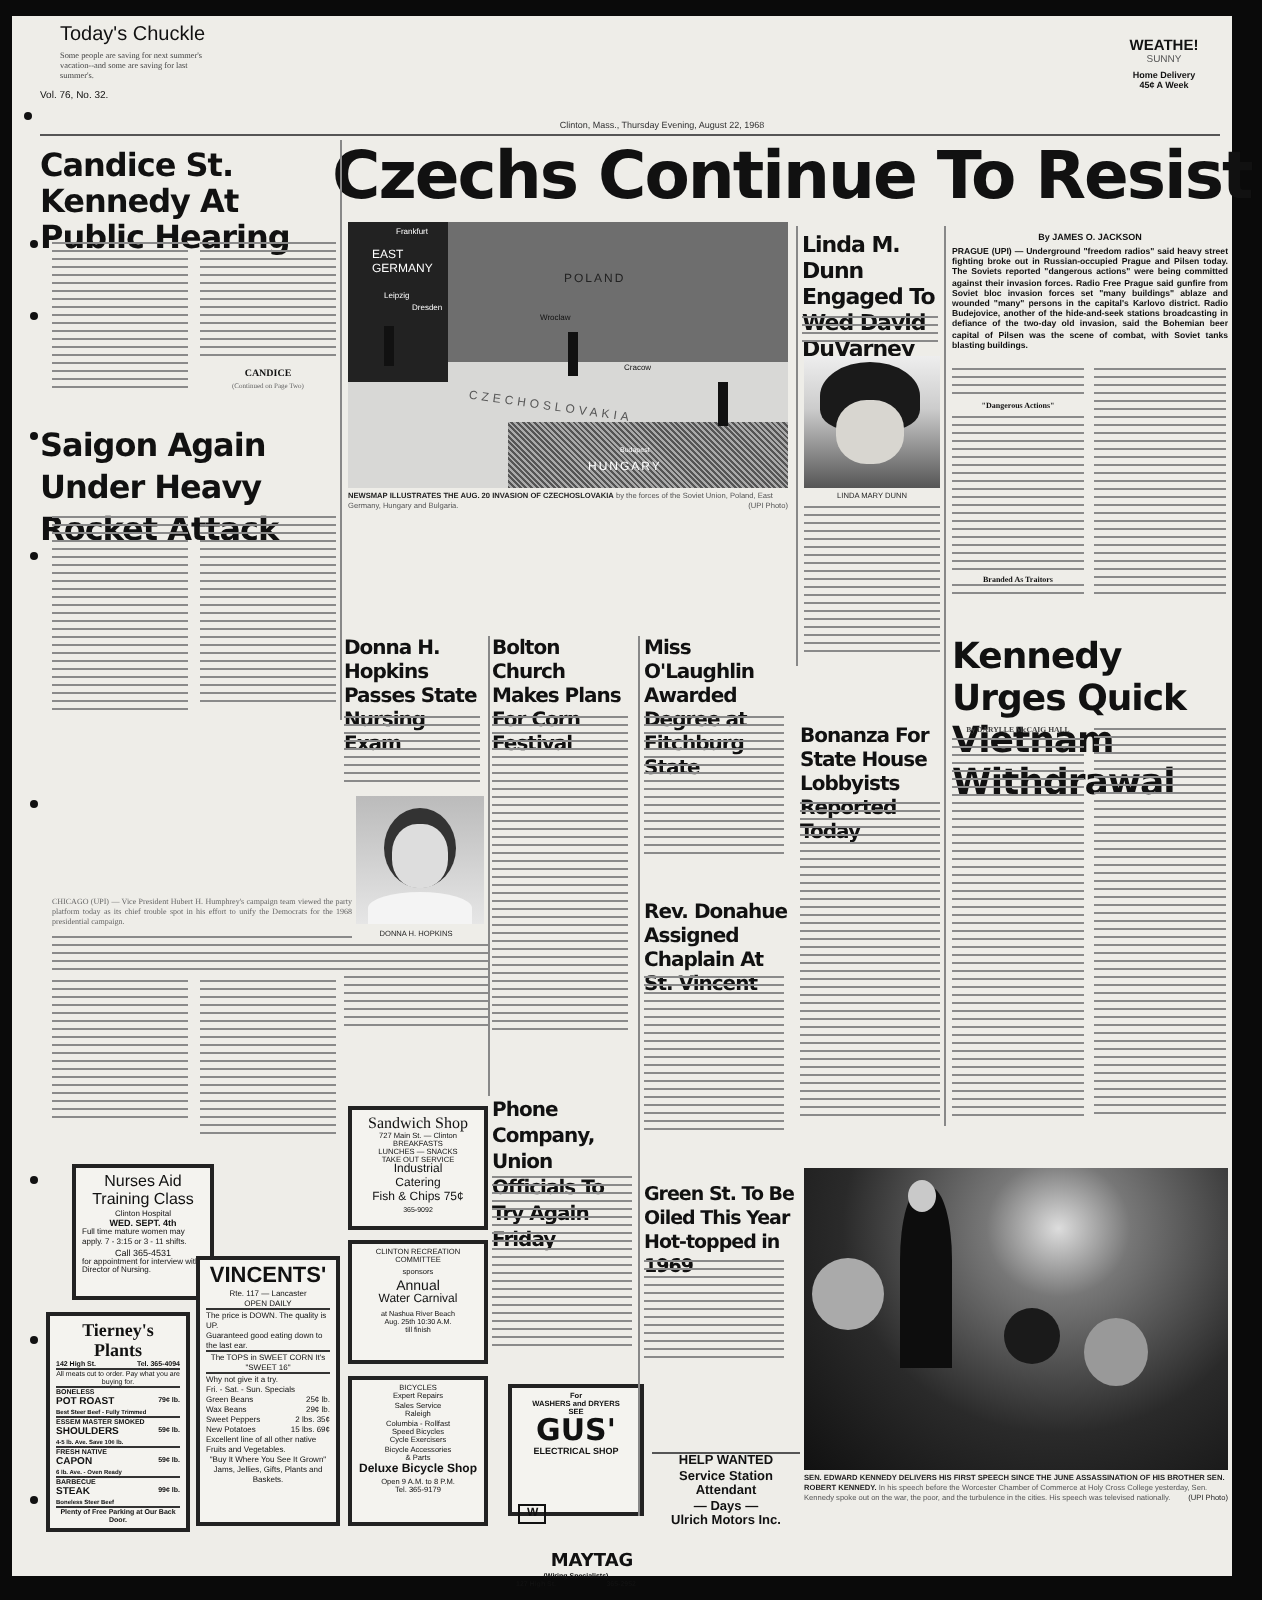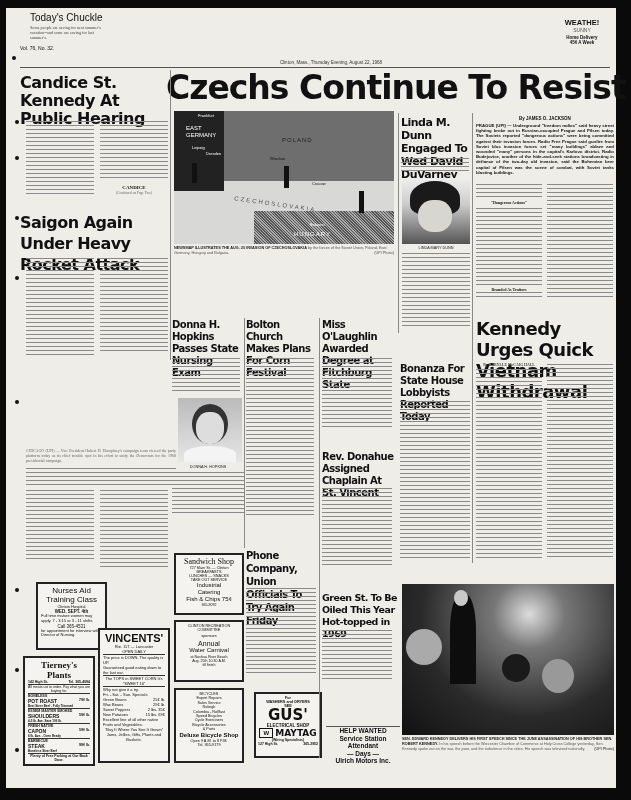--- a/index.html
+++ b/index.html
@@ -259,21 +259,21 @@
   </div>
 
   <div class="abs ad" style="left:248px;top:684px;width:68px;height:66px;padding:2px;">
     <div style="font-size:3.8px;font-weight:bold;">For</div>
     <div style="font-size:3.8px;font-weight:bold;">WASHERS and DRYERS</div>
     <div style="font-size:3.8px;font-weight:bold;">SEE</div>
     <div style="font-family:'DejaVu Sans',sans-serif;font-size:15px;font-weight:bold;line-height:15px;">GUS'</div>
     <div style="font-size:4.5px;font-weight:bold;">ELECTRICAL SHOP</div>
     <div style="display:flex;align-items:center;justify-content:center;gap:2px;">
       <span style="display:inline-block;width:12px;height:8px;border:1px solid #111;font-size:6px;line-height:8px;font-weight:bold;">W</span>
-      <span style="font-family:'DejaVu Sans',sans-serif;font-size:9px;font-weight:bold;">MAYTAG</span>
+      <span style="font-family:'DejaVu Sans',sans-serif;font-size:9px;font-weight:bold;margin-top:48px;">MAYTAG</span>
     </div>
     <div style="font-size:3.5px;font-weight:bold;">(Wiring Specialists)</div>
     <div class="row" style="font-size:3.5px;font-weight:bold;">
         <span>127 High St.</span>
         <span>365-2952</span>
       </div>
   </div>
 
   <div class="abs" style="left:320px;top:718px;width:74px;text-align:center;font-family:'Liberation Sans',sans-serif;font-weight:bold;border-top:1px solid #555;">
     <div style="font-size:6.5px;line-height:7.5px;">HELP WANTED</div>

